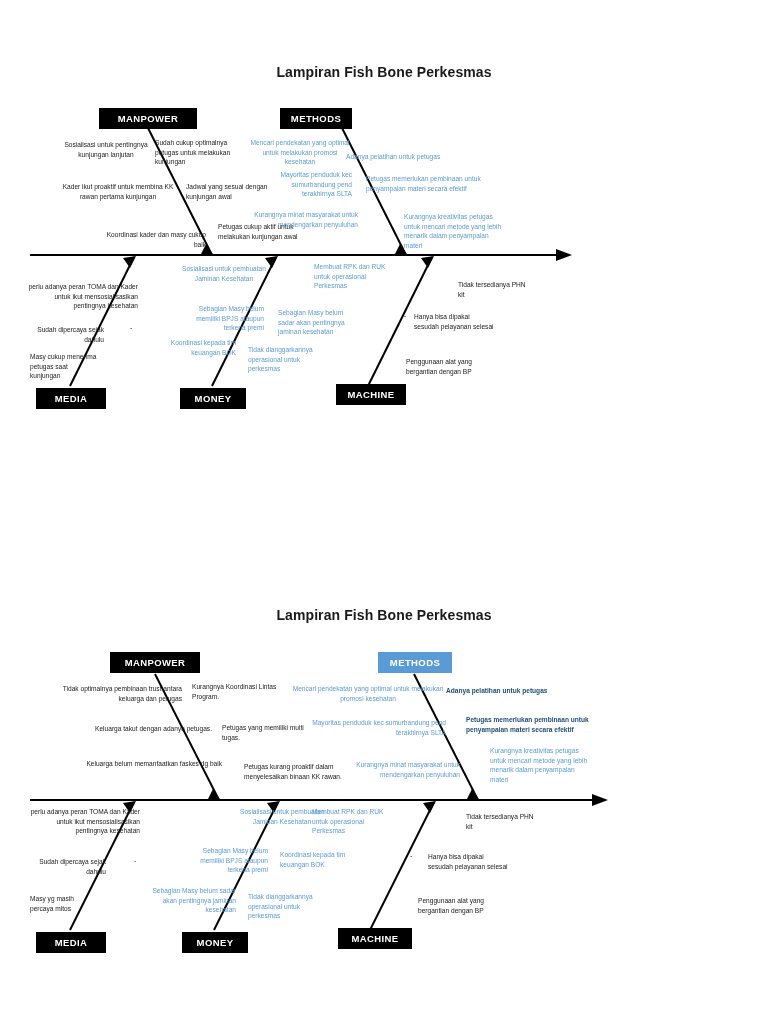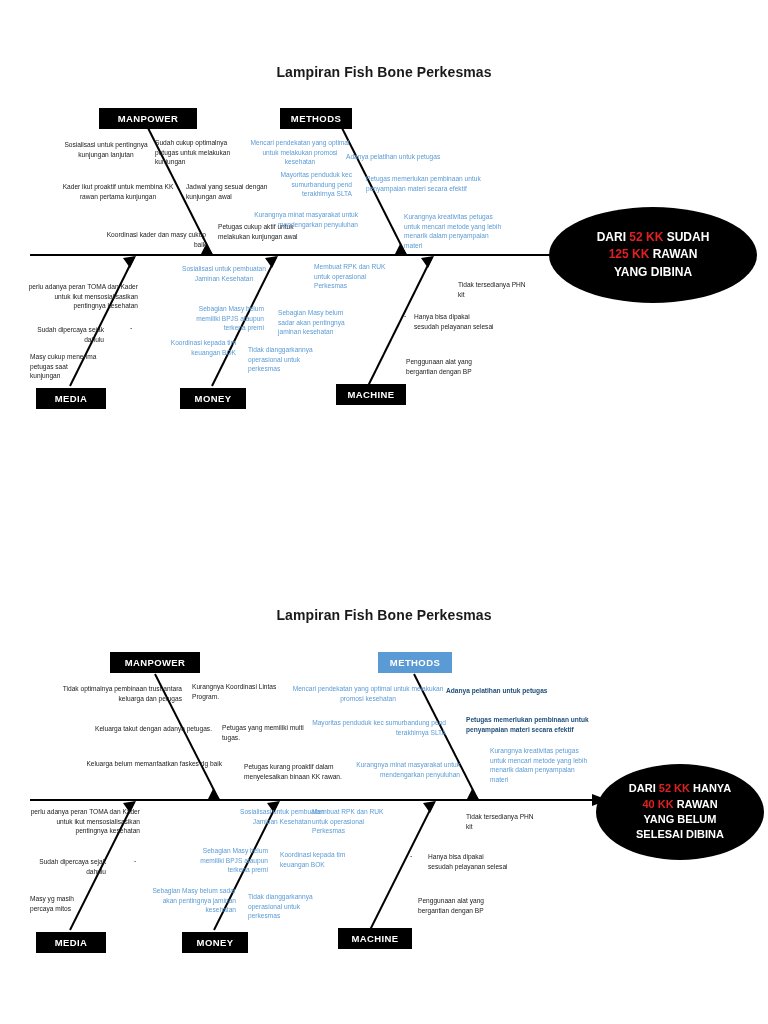--- a/index.html
+++ b/index.html
@@ -136,29 +136,20 @@
   <div class="cause blue right" style="left:176px;top:304px;width:88px;">Sebagian Masy belum memiliki BPJS ataupun terkena premi</div>
   <div class="cause blue" style="left:278px;top:308px;width:80px;">Sebagian Masy belum sadar akan pentingnya jaminan kesehatan</div>
   <div class="cause blue right" style="left:140px;top:338px;width:96px;">Koordinasi kepada tim keuangan BOK</div>
   <div class="cause blue" style="left:248px;top:345px;width:82px;">Tidak dianggarkannya operasional untuk perkesmas</div>
 
   <div class="cause" style="left:458px;top:280px;width:74px;">Tidak tersedianya PHN kit</div>
   <div class="cause" style="left:414px;top:312px;width:82px;">Hanya bisa dipakai sesudah pelayanan selesai</div>
   <div class="cause" style="left:406px;top:357px;width:94px;">Penggunaan alat yang bergantian dengan BP</div>
   <div class="tiny-dash" style="left:404px;top:312px;">-</div>
 
-  <div class="effect" id="effect-1" style="left:549px;top:207px;width:208px;height:96px;">
-    <div class="eline">
-      <span>DARI </span><span class="hl">52 KK</span><span> SUDAH</span>
-    </div>
-    <div class="eline">
-      <span class="hl">125 KK</span><span> RAWAN</span>
-    </div>
-    <div class="eline">YANG DIBINA</div>
-  </div>
 </div>
 
 <div class="diagram" id="diagram-2">
 
   <div class="page-title" style="top:95px;">Lampiran Fish Bone Perkesmas</div>
 
   <svg class="svg-layer">
 
     <line x1="30" y1="288" x2="592" y2="288" stroke="#000" stroke-width="2.2"></line>
     <polygon points="592,282 608,288 592,294" fill="#000"></polygon>
@@ -206,23 +197,13 @@
   <div class="cause blue right" style="left:178px;top:334px;width:90px;">Sebagian Masy belum memiliki BPJS ataupun terkena premi</div>
   <div class="cause blue" style="left:280px;top:338px;width:82px;">Koordinasi kepada tim keuangan BOK</div>
   <div class="cause blue right" style="left:140px;top:374px;width:96px;">Sebagian Masy belum sadar akan pentingnya jaminan kesehatan</div>
   <div class="cause blue" style="left:248px;top:380px;width:82px;">Tidak dianggarkannya operasional untuk perkesmas</div>
 
   <div class="cause" style="left:466px;top:300px;width:74px;">Tidak tersedianya PHN kit</div>
   <div class="cause" style="left:428px;top:340px;width:82px;">Hanya bisa dipakai sesudah pelayanan selesai</div>
   <div class="cause" style="left:418px;top:384px;width:96px;">Penggunaan alat yang bergantian dengan BP</div>
   <div class="tiny-dash" style="left:410px;top:340px;">-</div>
 
-  <div class="effect" id="effect-2" style="left:596px;top:252px;width:168px;height:96px;">
-    <div class="eline">
-      <span>DARI </span><span class="hl">52 KK</span><span> HANYA</span>
-    </div>
-    <div class="eline">
-      <span class="hl">40 KK</span><span> RAWAN</span>
-    </div>
-    <div class="eline">YANG BELUM</div>
-    <div class="eline">SELESAI DIBINA</div>
-  </div>
 </div>
 
 </body></html>

